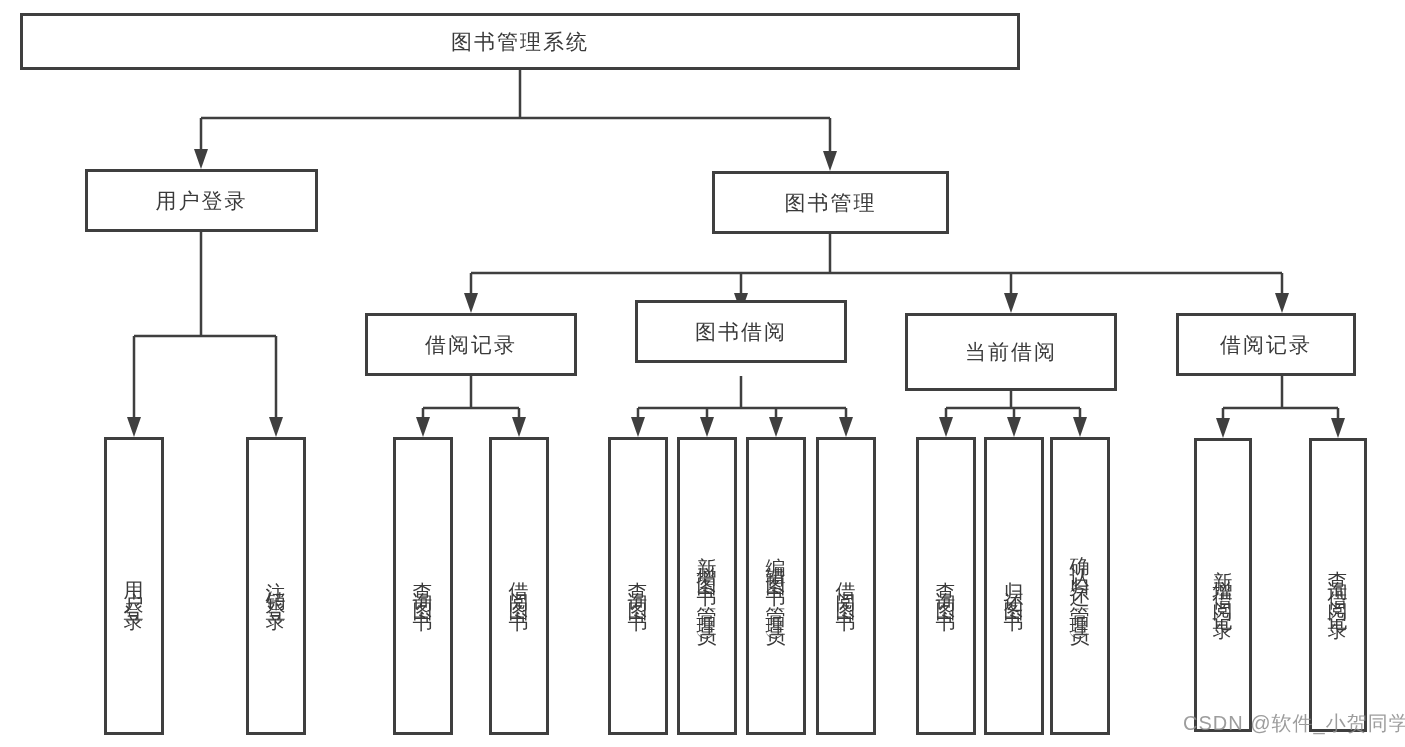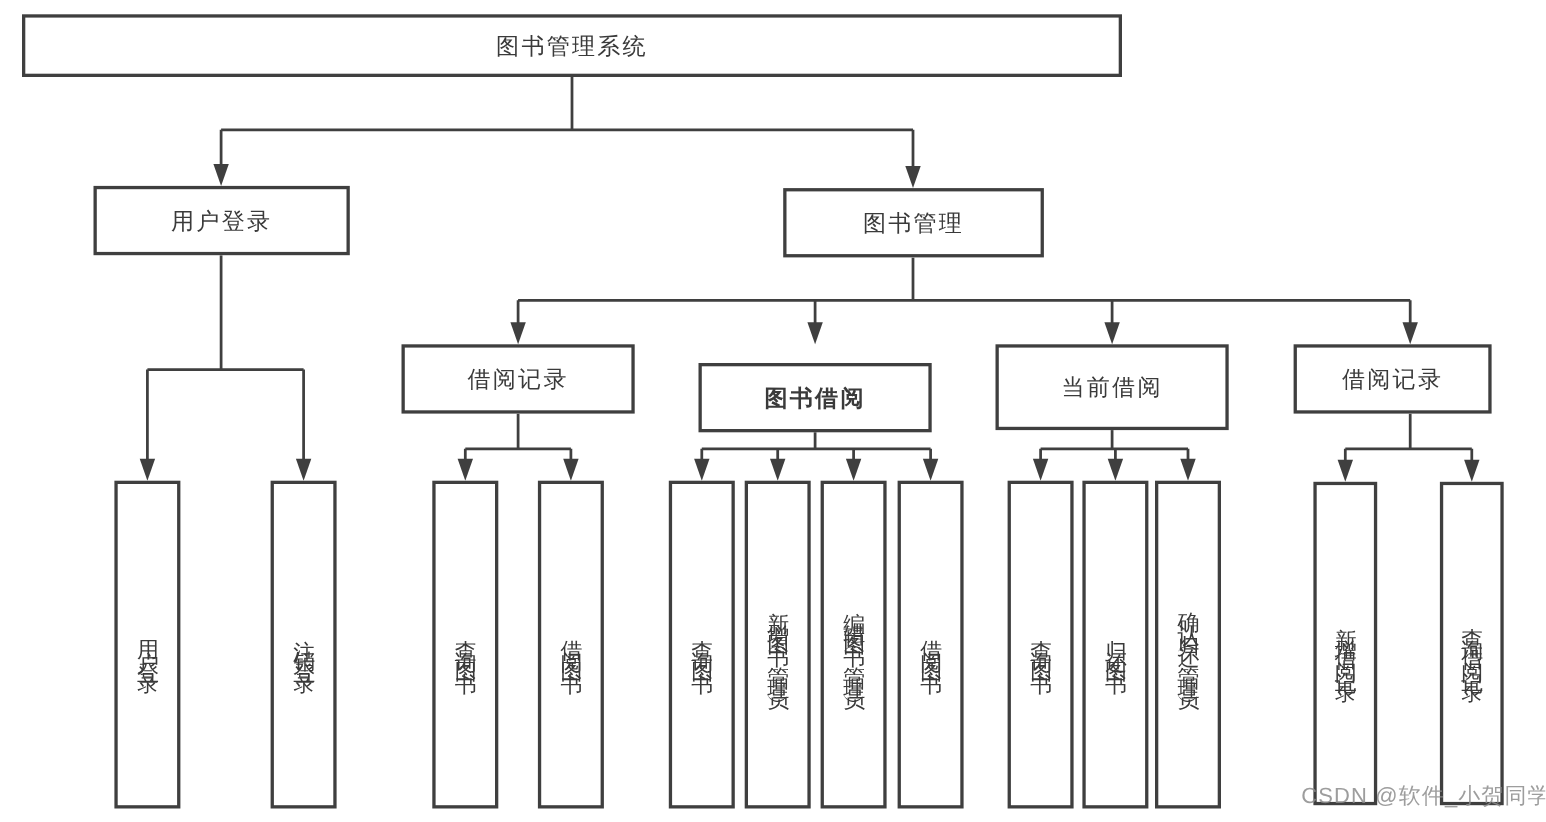--- a/index.html
+++ b/index.html
@@ -106,21 +106,21 @@
   <div class="node h-node" style="left:85px; top:169px; width:233px; height:63px;">
     <span>用户登录</span>
   </div>
   <div class="node h-node" style="left:712px; top:171px; width:237px; height:63px;">
     <span>图书管理</span>
   </div>
 
   <div class="node h-node" style="left:365px; top:313px; width:212px; height:63px;">
     <span>借阅记录</span>
   </div>
-  <div class="node h-node" style="left:635px; top:330px; width:212px; height:63px;font-weight:bold;">
+  <div class="node h-node" style="left:635px; top:300px; width:212px; height:63px;">
     <span>图书借阅</span>
   </div>
   <div class="node h-node" style="left:905px; top:313px; width:212px; height:78px;">
     <span>当前借阅</span>
   </div>
   <div class="node h-node" style="left:1176px; top:313px; width:180px; height:63px;">
     <span>借阅记录</span>
   </div>
 
   <div class="node v-node" style="left:104px; top:437px; width:60px; height:298px;">

